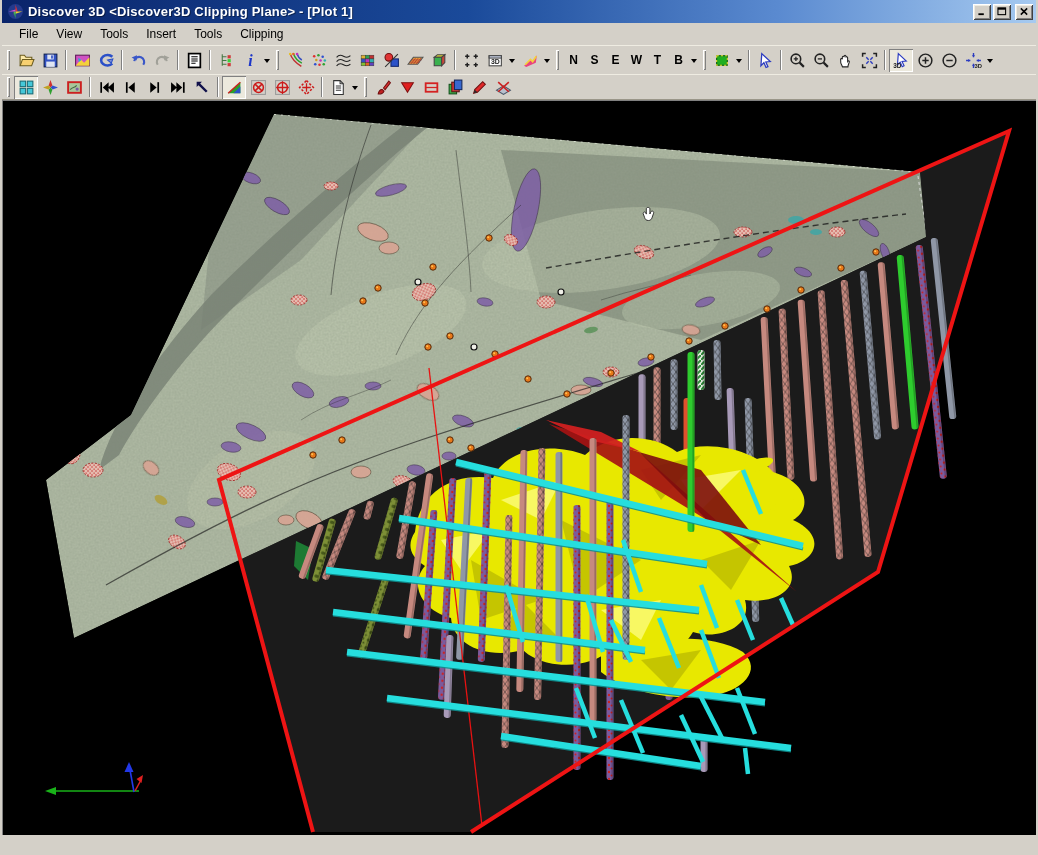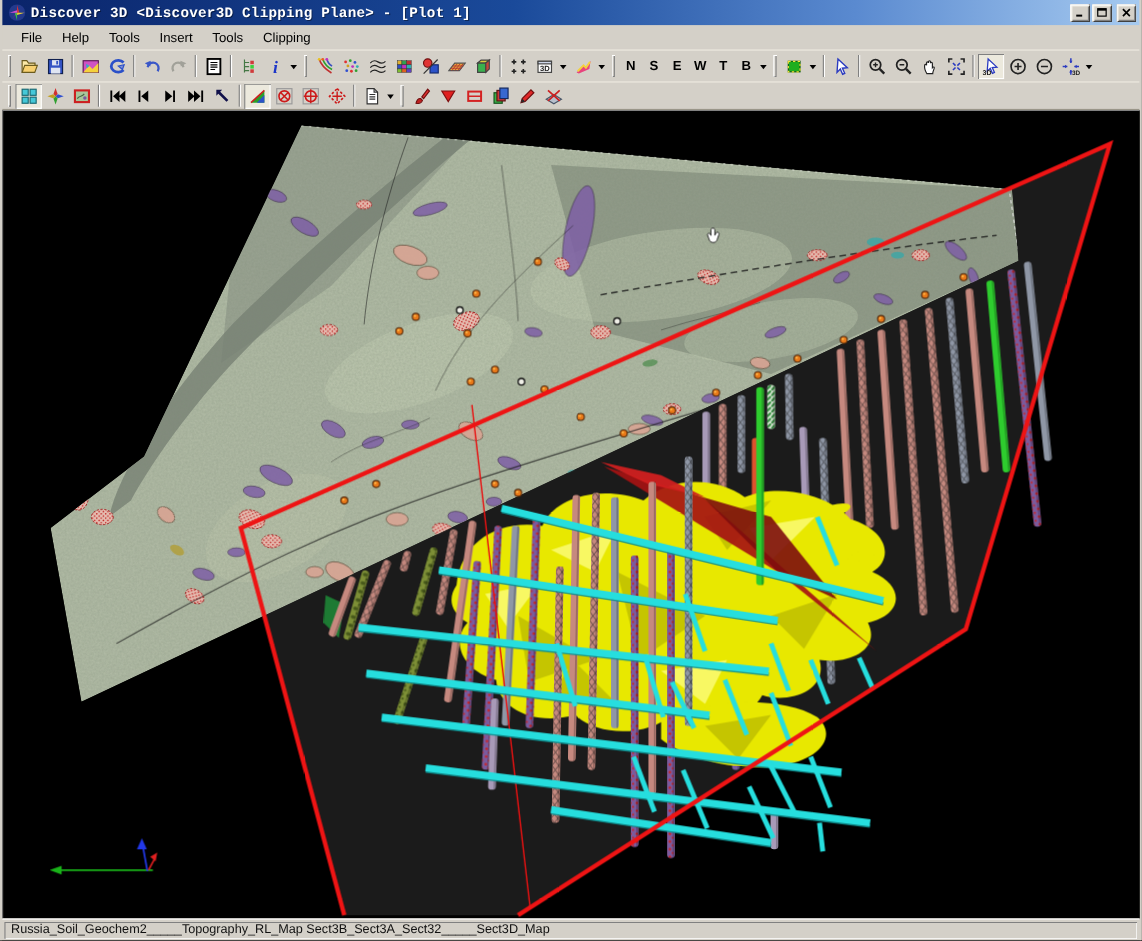--- a/index.html
+++ b/index.html
@@ -6,21 +6,21 @@
   *{box-sizing:border-box;}
   body{font-family:"Liberation Sans","DejaVu Sans",sans-serif;}
   .window{position:relative;width:1038px;height:855px;background:#d4d0c8;overflow:hidden;
           border-left:2px solid #d4d0c8;border-right:2px solid #d4d0c8;}
   
   .titlebar{position:absolute;left:0;top:0;right:0;height:23px;
     background:linear-gradient(90deg,#0a246a 0%,#1a4a9a 45%,#5a8ad0 75%,#a6caf0 100%);
     display:flex;align-items:center;padding:0 3px;}
   .app-icon{width:17px;height:17px;margin:0 4px 0 2px;flex:0 0 auto;}
   .title-text{color:#fff;font-weight:bold;font-size:13px;letter-spacing:.2px;
-    white-space:nowrap;overflow:hidden;flex:1;text-shadow:1px 1px 0 rgba(0,0,0,.4);font-family:Liberation Mono, monospace;}
+    white-space:nowrap;overflow:hidden;flex:1;text-shadow:1px 1px 0 rgba(0,0,0,.4);}
   .win-controls{display:flex;gap:2px;margin-left:4px;}
   .wbtn{width:18px;height:16px;background:#d4d0c8;border:none;padding:1px;
     box-shadow:inset 1px 1px 0 #fff,inset -1px -1px 0 #404040,inset 2px 2px 0 #efece2,inset -2px -2px 0 #808080;
     display:flex;align-items:center;justify-content:center;}
   .wbtn.close{margin-left:2px;}
   .wbtn svg{width:10px;height:9px;}
   
   .menubar{position:absolute;left:0;top:23px;right:0;height:22px;background:#d4d0c8;
     display:flex;align-items:flex-end;padding-left:8px;border-bottom:1px solid #d4d0c8;}
   .menu-item{font-size:12px;color:#000;padding:3px 9px;cursor:default;}
@@ -84,21 +84,21 @@
       <button class="wbtn close">
         <svg viewBox="0 0 11 10">
             <path d="M2 1.5l7 7M9 1.5l-7 7" stroke="#000" stroke-width="1.7"></path>
           </svg>
       </button>
     </span>
   </div>
 
   <div class="menubar" id="menubar">
       <span class="menu-item">File</span>
-      <span class="menu-item">Help</span>
+      <span class="menu-item">View</span>
       <span class="menu-item">Tools</span>
       <span class="menu-item">Insert</span>
       <span class="menu-item">Tools</span>
       <span class="menu-item">Clipping</span>
     </div>
 
   <div class="toolbar" id="tb1">
       <div class="tb-grip"></div>
       <div class="tb-btn">
         <svg viewBox="0 0 16 16">
@@ -928,16 +928,13 @@
         <line x1="134" y1="791" x2="140" y2="780" stroke-width="1.5" stroke="#e02020"></line>
         <path d="M142,775 l-6.5,4 5,4 Z" fill="#e02020"></path>
       </g>
 
       <g id="cursor" transform="translate(641,206)">
         <path d="M6.5 1.5c.9 0 1.4.6 1.4 1.5v5l.8-1.8c.4-.9 1.2-1.3 2-1 .8.3 1.2 1.1.9 2l-1.6 4.6c-.5 1.5-1.6 2.7-3.4 2.7-2.6 0-3.4-1.2-4-3l-1.3-3.6c-.3-.9.1-1.6.9-1.8.7-.2 1.4.1 1.7 1l.4 1V3c0-.9.5-1.5 1.3-1.5z" fill="#fff" stroke="#222" stroke-width="0.9"></path>
       </g>
     </svg>
   </div>
 
-  <div class="statusbar">
-    <span class="panel">Russia_Soil_Geochem2_____Topography_RL_Map Sect3B_Sect3A_Sect32_____Sect3D_Map</span>
-  </div>
 </div>
 
 </body></html>

